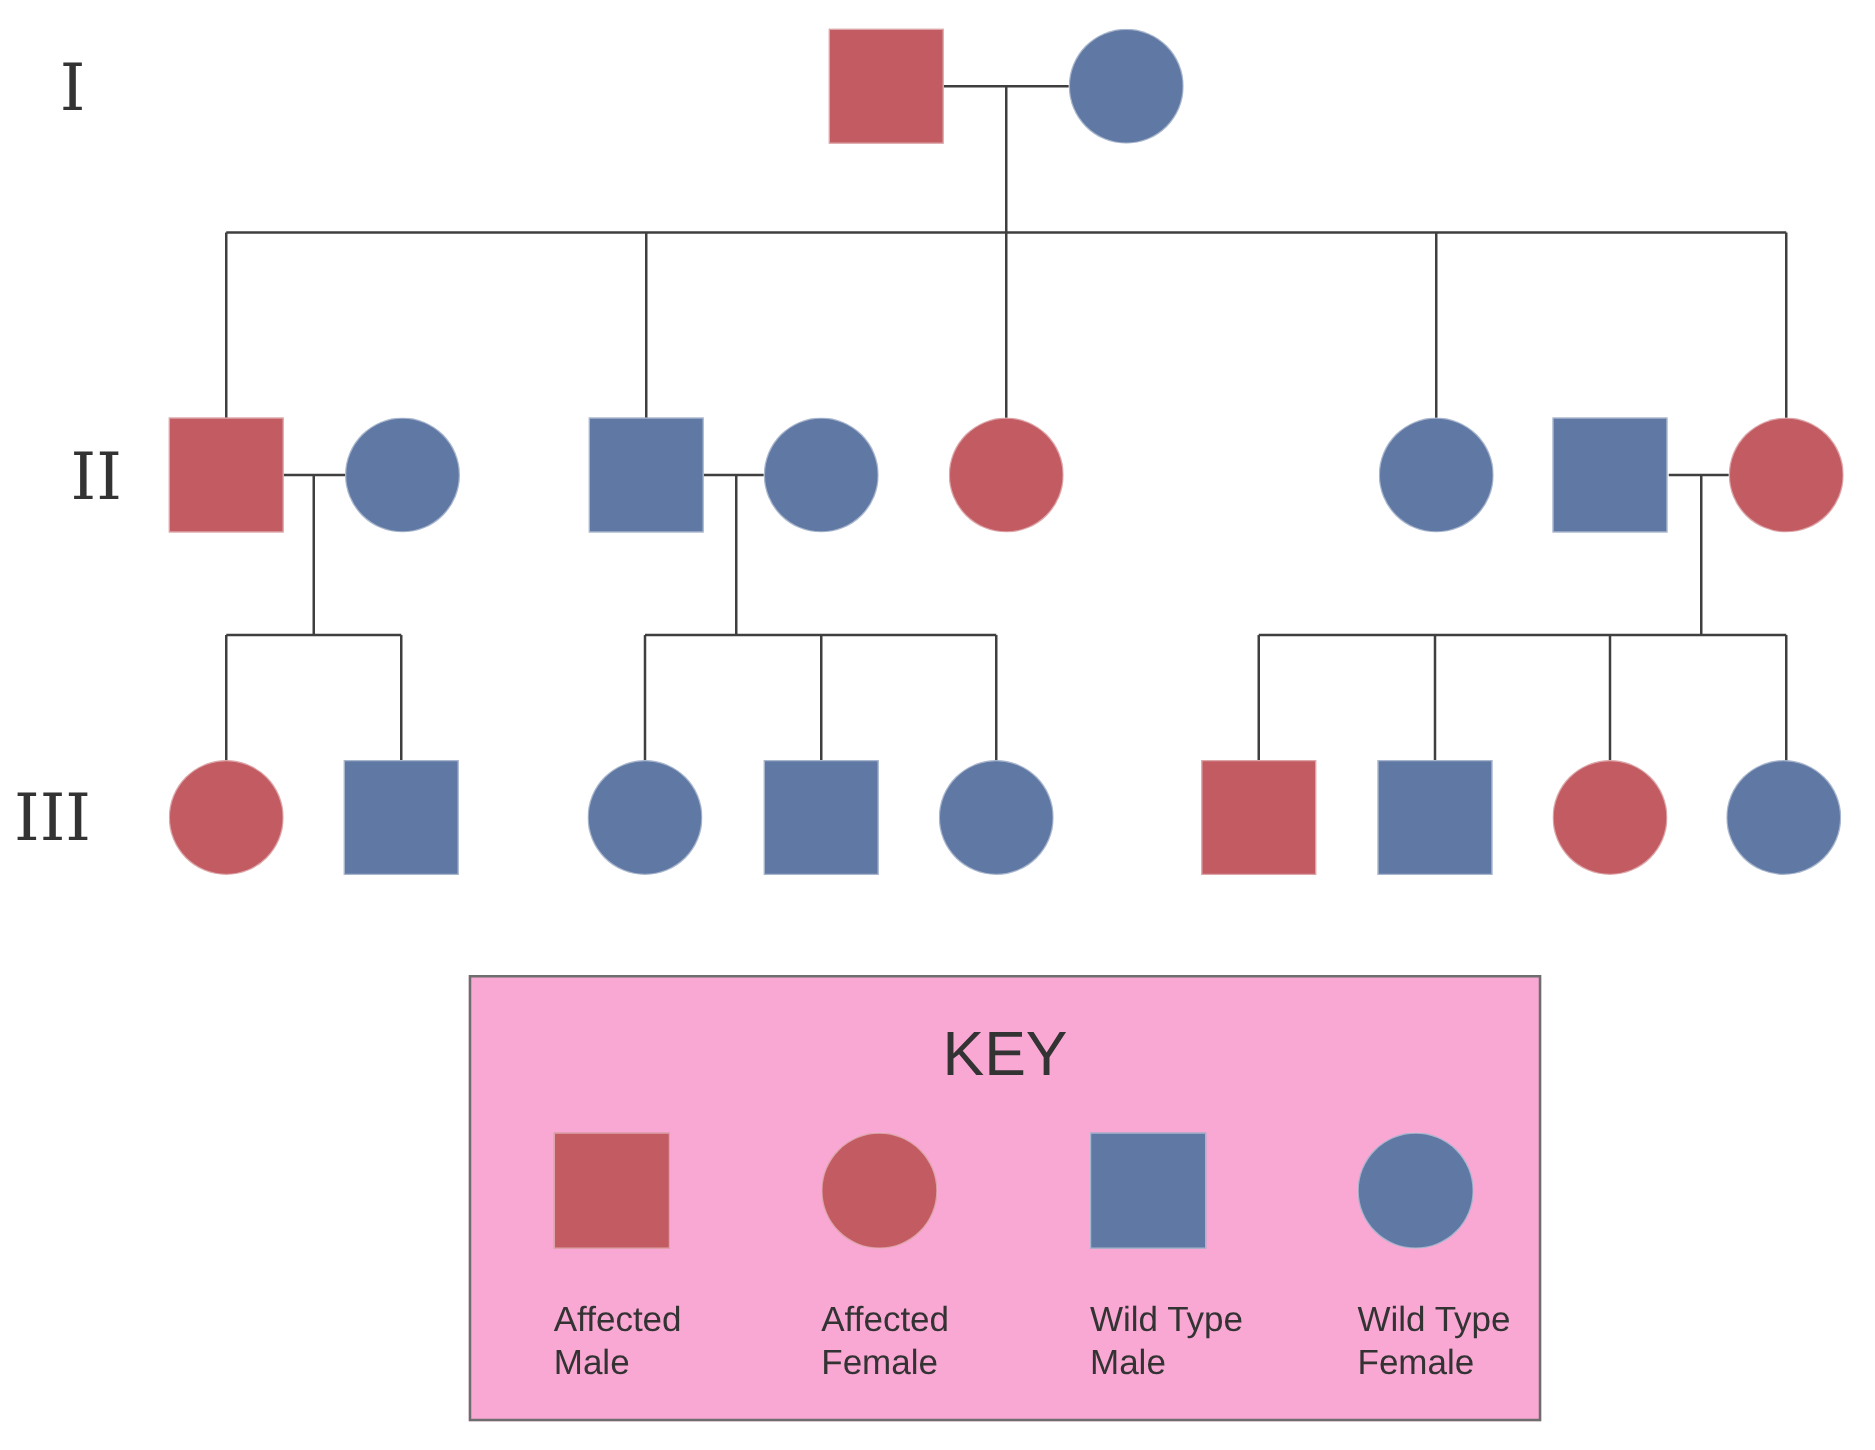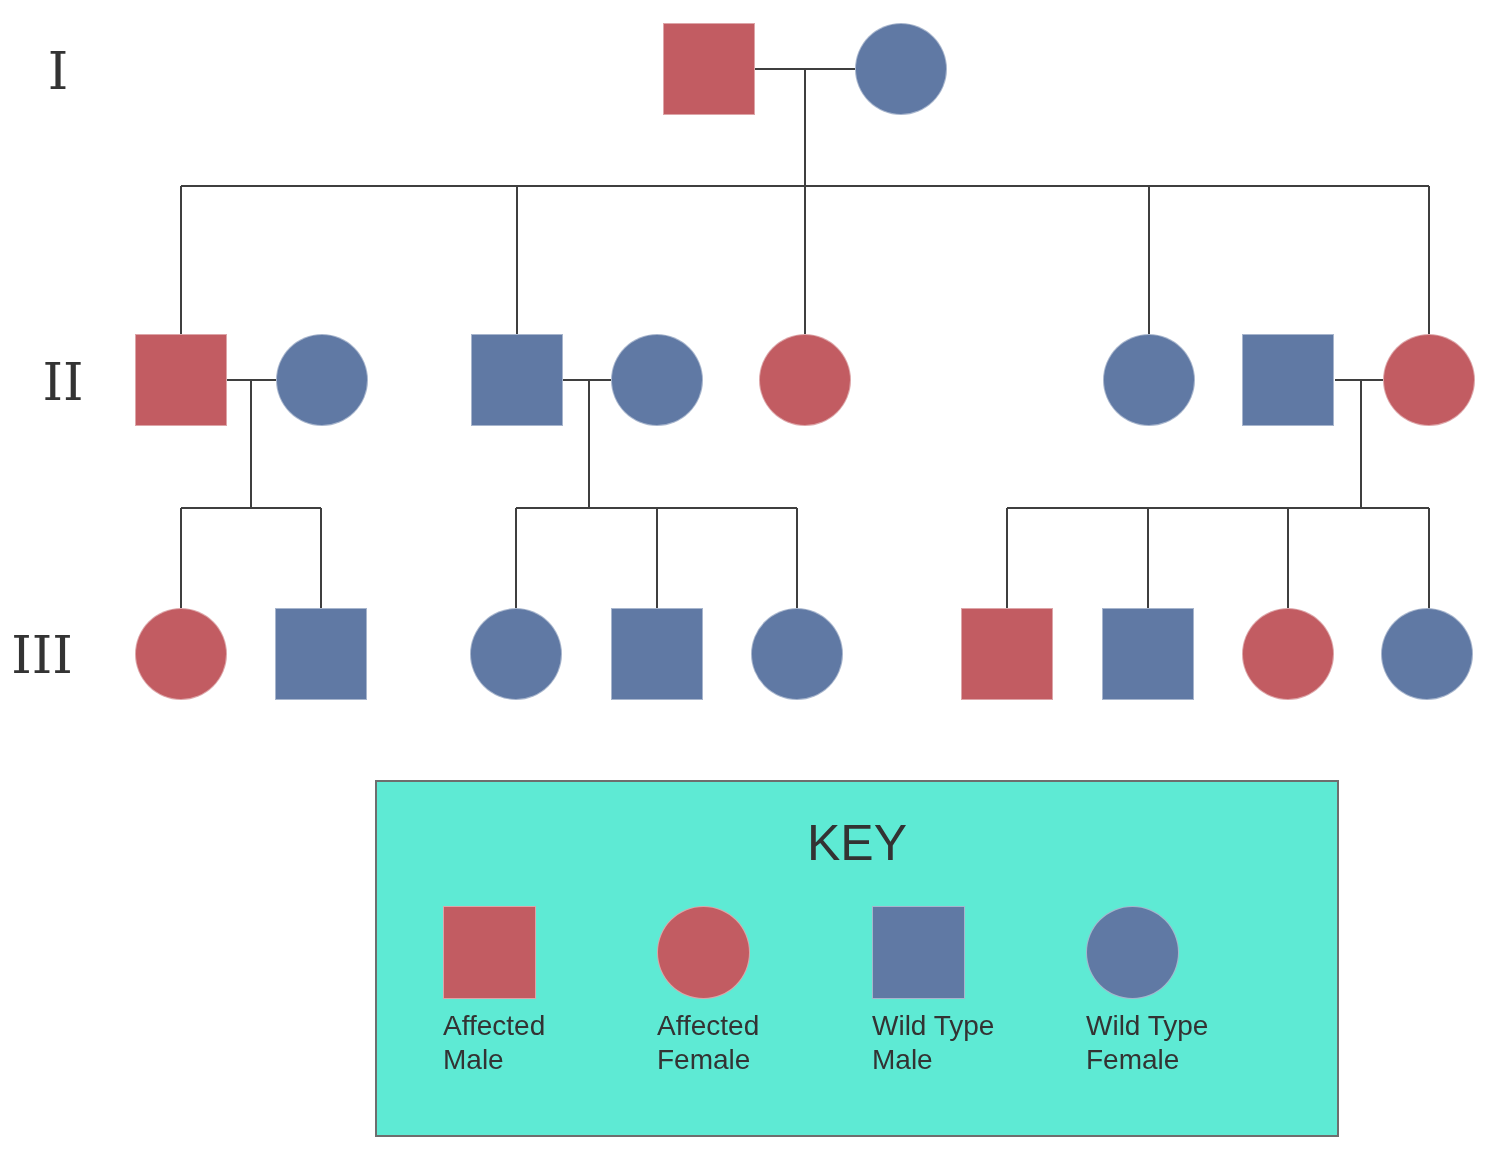--- a/index.html
+++ b/index.html
@@ -33,24 +33,24 @@
     border: 1px solid rgba(255,255,255,0.45);
     z-index: 2;
   }
   .indiv.circle { border-radius: 50%; }
   .affected { background: var(--affected, #c25c62); }
   .wild { background: var(--wild, #6079a4); }
 
   .key-box {
     position: absolute;
     left: 375px; top: 780px;
-    width: 964px; height: 357px;
+    width: 858px; height: 357px;
     border: 2px solid #6e6e6e;
     box-sizing: border-box;
-    background: #5eead4;
+    background: #f9a8d4;
     z-index: 2;
   }
   .key-title {
     margin-top: 36px;
     text-align: center;
     font-size: 50px;
     line-height: 50px;
     color: #333333;
   }
   .key-item {
@@ -59,21 +59,21 @@
     z-index: 3;
   }
   .key-shape {
     width: 93px;
     height: 93px;
     box-sizing: border-box;
     border: 1px solid rgba(255,255,255,0.45);
   }
   .key-shape.circle { border-radius: 50%; }
   .key-label {
-    margin-top: 10px;
+    margin-top: 40px;
     font-size: 28px;
     line-height: 34px;
     color: #333333;
     white-space: nowrap;
   }
 </style>
 </head>
 <body>
 
 <div class="stage" style="--affected: #c25c62; --wild: #6079a4;">
@@ -100,21 +100,21 @@
       <line x1="1335" y1="380" x2="1383" y2="380" stroke="#3f3f3f" stroke-width="2"></line>
       <line x1="1361" y1="380" x2="1361" y2="508" stroke="#3f3f3f" stroke-width="2"></line>
       <line x1="1007" y1="508" x2="1429" y2="508" stroke="#3f3f3f" stroke-width="2"></line>
       <line x1="1007" y1="508" x2="1007" y2="609" stroke="#3f3f3f" stroke-width="2"></line>
       <line x1="1148" y1="508" x2="1148" y2="609" stroke="#3f3f3f" stroke-width="2"></line>
       <line x1="1288" y1="508" x2="1288" y2="609" stroke="#3f3f3f" stroke-width="2"></line>
       <line x1="1429" y1="508" x2="1429" y2="609" stroke="#3f3f3f" stroke-width="2"></line>
     </svg>
 
   <div class="gen-label" style="left:58px; top:71px">I</div>
-  <div class="gen-label" style="left:63px; top:382px">II</div>
+  <div class="gen-label" style="left:77px; top:382px">II</div>
   <div class="gen-label" style="left:42px; top:655px">III</div>
 
   <div id="individuals-layer">
       <div class="indiv square affected" style="left: 663px; top: 23px;"></div>
       <div class="indiv circle wild" style="left: 855px; top: 23px;"></div>
       <div class="indiv square affected" style="left: 135px; top: 334px;"></div>
       <div class="indiv circle wild" style="left: 276px; top: 334px;"></div>
       <div class="indiv square wild" style="left: 471px; top: 334px;"></div>
       <div class="indiv circle wild" style="left: 611px; top: 334px;"></div>
       <div class="indiv circle affected" style="left: 759px; top: 334px;"></div>

